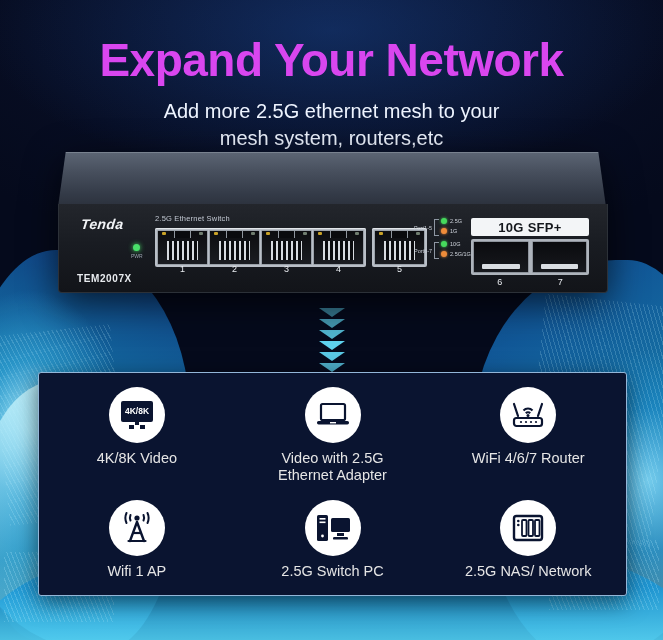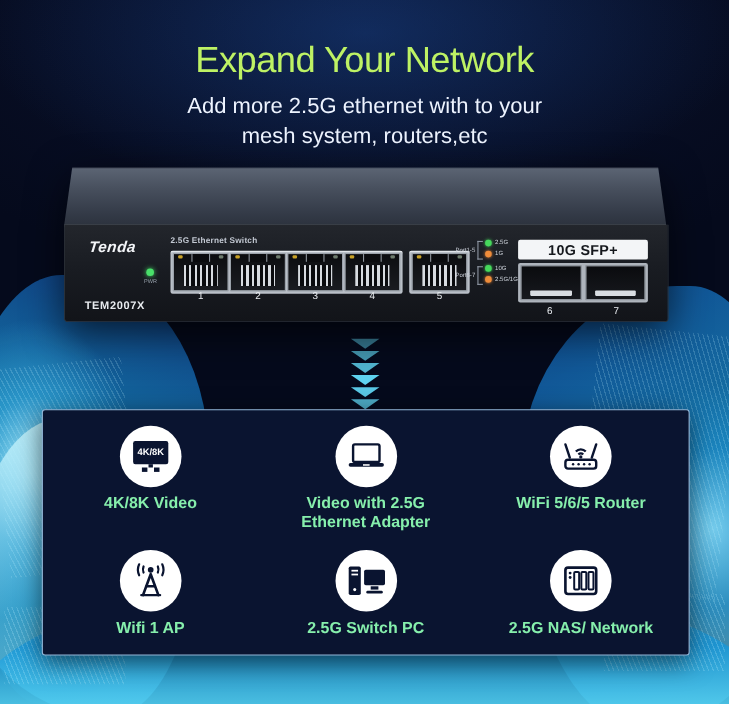--- a/index.html
+++ b/index.html
@@ -43,40 +43,40 @@
     background-image:repeating-linear-gradient(68deg, rgba(190,240,255,.55) 0 1px, rgba(255,255,255,0) 1px 4px);}
   .hatch-l{left:0;top:330px;width:120px;height:190px;transform:rotate(-6deg);}
   .hatch-r{right:0;top:300px;width:130px;height:240px;transform:rotate(6deg);}
   .hatch-bl{left:4px;bottom:18px;width:110px;height:70px;opacity:.4;}
   .hatch-br{right:4px;bottom:30px;width:110px;height:70px;opacity:.4;}
   .glow-top{position:absolute;left:50%;top:-120px;width:700px;height:300px;transform:translateX(-50%);
     background:radial-gradient(closest-side, rgba(30,90,180,.35), rgba(5,10,28,0));}
 
   
   .headline{position:absolute;left:0;right:0;top:36px;text-align:center;z-index:5;}
-  .h1{font-size:33px;font-weight:normal;color:#bef264;letter-spacing:-.5px;line-height:1.08;}
+  .h1{font-size:46px;font-weight:bold;color:#d946ef;letter-spacing:-.5px;line-height:1.08;}
   .h2{margin-top:12px;font-size:20px;color:#eef4ff;line-height:1.35;font-weight:400;}
 
   
   .device{position:absolute;left:58px;top:152px;width:548px;height:140px;z-index:6;
     filter:drop-shadow(0 10px 18px rgba(0,0,0,.65));}
   .dev-top{position:absolute;left:0;top:0;width:100%;height:54px;
     background:linear-gradient(180deg,#5b6473 0%,#474f5d 35%,#343b48 75%,#2b313c 100%);
     border-radius:5px 5px 0 0;
     clip-path:polygon(1.4% 0, 98.6% 0, 100% 100%, 0 100%);
     border-top:1px solid #79828f;}
   .dev-top:after{content:"";position:absolute;left:0;right:0;bottom:0;height:3px;
     background:linear-gradient(180deg,rgba(255,255,255,.18),rgba(0,0,0,.5));}
   .dev-face{position:absolute;left:0;top:52px;width:100%;height:88px;
     background:linear-gradient(180deg,#23262c 0%,#191c22 45%,#121419 100%);
     border-radius:0 0 4px 4px;border:1px solid #2c3138;border-top:none;}
   .brand{position:absolute;left:22px;top:12px;font-size:14px;font-weight:bold;color:#f2f4f7;
     font-style:italic;letter-spacing:.4px;transform:skewX(-6deg);}
   .model{position:absolute;left:18px;bottom:8px;font-size:10px;font-weight:bold;color:#e8ebef;letter-spacing:.6px;}
-  .switch-label{position:absolute;left:96px;top:10px;font-size:7.5px;color:#c2c8d2;letter-spacing:.2px;font-weight:bold;}
+  .switch-label{position:absolute;left:96px;top:10px;font-size:7.5px;color:#c2c8d2;letter-spacing:.2px;}
   .pwr{position:absolute;left:72px;top:40px;text-align:center;}
   .pwr-led{width:7px;height:7px;border-radius:50%;background:#49e06a;margin:0 auto;
     box-shadow:0 0 5px #49e06a;}
   .pwr-txt{font-size:5px;color:#9aa2ae;margin-top:2px;}
 
   .ports{position:absolute;left:96px;top:24px;display:flex;gap:6px;}
   .pgroup{display:flex;background:#b9bfc7;padding:2px;border-radius:2px;gap:1px;
     box-shadow:inset 0 1px 0 #e2e6ea;}
   .rj45{width:49px;height:33px;background:linear-gradient(180deg,#0c0d10,#1a1c21);
     border:1px solid #9aa1a9;border-radius:1px;position:relative;overflow:hidden;}
@@ -123,42 +123,42 @@
   
   .panel{position:absolute;left:38px;top:372px;width:587px;height:222px;z-index:6;
     background:#0a1430;border:1.5px solid #93b6d8;border-radius:3px;
     box-shadow:0 6px 22px rgba(0,0,0,.55);
     display:flex;flex-direction:column;justify-content:center;}
   .frow{display:flex;}
   .fcell{flex:1;display:flex;flex-direction:column;align-items:center;justify-content:flex-start;
     padding:8px 4px;}
   .fi{width:56px;height:56px;border-radius:50%;background:#ffffff;
     display:flex;align-items:center;justify-content:center;margin-bottom:7px;}
-  .flabel{font-size:14.5px;color:#86efac;text-align:center;line-height:1.2;font-weight:700;}
+  .flabel{font-size:14.5px;color:#e5e5e5;text-align:center;line-height:1.2;font-weight:400;}
   .flabel.two{line-height:1.18;}
 </style>
 </head>
 <body>
 
 <div class="stage">
   <div class="bg-base"></div>
   <div class="glow-top"></div>
   <div class="wave wave-left"></div>
   <div class="wave wave-left2"></div>
   <div class="wave wave-right"></div>
   <div class="wave wave-bottom"></div>
   <div class="hatch hatch-l"></div>
   <div class="hatch hatch-r"></div>
   <div class="hatch hatch-bl"></div>
   <div class="hatch hatch-br"></div>
 
   <div class="headline">
     <div class="h1">Expand Your Network</div>
     <div class="h2">
-      <div>Add more 2.5G ethernet with to your</div>
+      <div>Add more 2.5G ethernet mesh to your</div>
       <div>mesh system, routers,etc</div>
     </div>
   </div>
 
   <div class="device">
     <div class="dev-top"></div>
     <div class="dev-face">
       <div class="brand">Tenda</div>
       <div class="model">TEM2007X</div>
       <div class="switch-label">2.5G Ethernet Switch</div>
@@ -299,21 +299,21 @@
             <path d="M14.5 11.5a6 6 0 0 1 9 0" fill="none" stroke="#0a1430" stroke-width="2"></path>
             <path d="M16.8 14.2a3 3 0 0 1 4.4 0" fill="none" stroke="#0a1430" stroke-width="2"></path>
             <circle cx="19" cy="16.4" r="1.5" fill="#0a1430"></circle>
             <rect x="5" y="19" width="28" height="8" rx="2.4" fill="none" stroke="#0a1430" stroke-width="2.2"></rect>
             <circle cx="12" cy="23" r="1.1" fill="#0a1430"></circle>
             <circle cx="17" cy="23" r="1.1" fill="#0a1430"></circle>
             <circle cx="22" cy="23" r="1.1" fill="#0a1430"></circle>
             <circle cx="27" cy="23" r="1.1" fill="#0a1430"></circle>
           </svg>
         </div>
-        <div class="flabel">WiFi 5/6/5 Router</div>
+        <div class="flabel">WiFi 4/6/7 Router</div>
       </div>
 
     </div>
 
     <div class="frow">
 
       <div class="fcell">
         <div class="fi">
           <svg width="36" height="34" viewBox="0 0 36 34" aria-hidden="true">
             <path d="M11.5 9.5a7 7 0 0 1 0-5.5" fill="none" stroke="#0a1430" stroke-width="2" stroke-linecap="round"></path>

